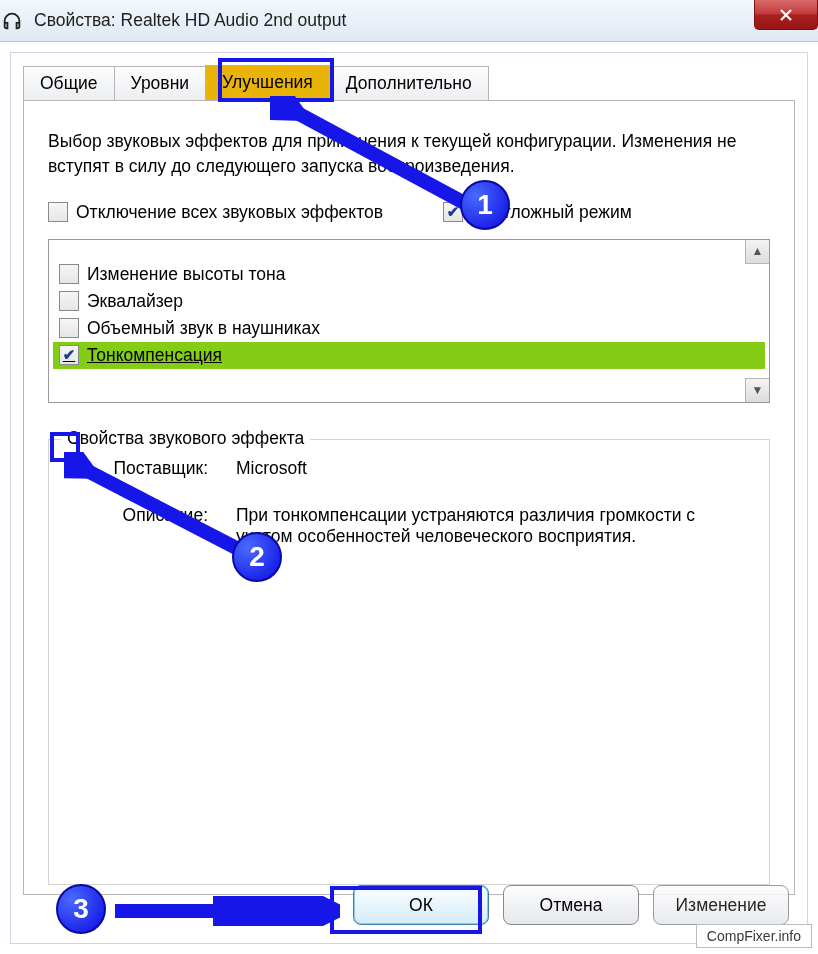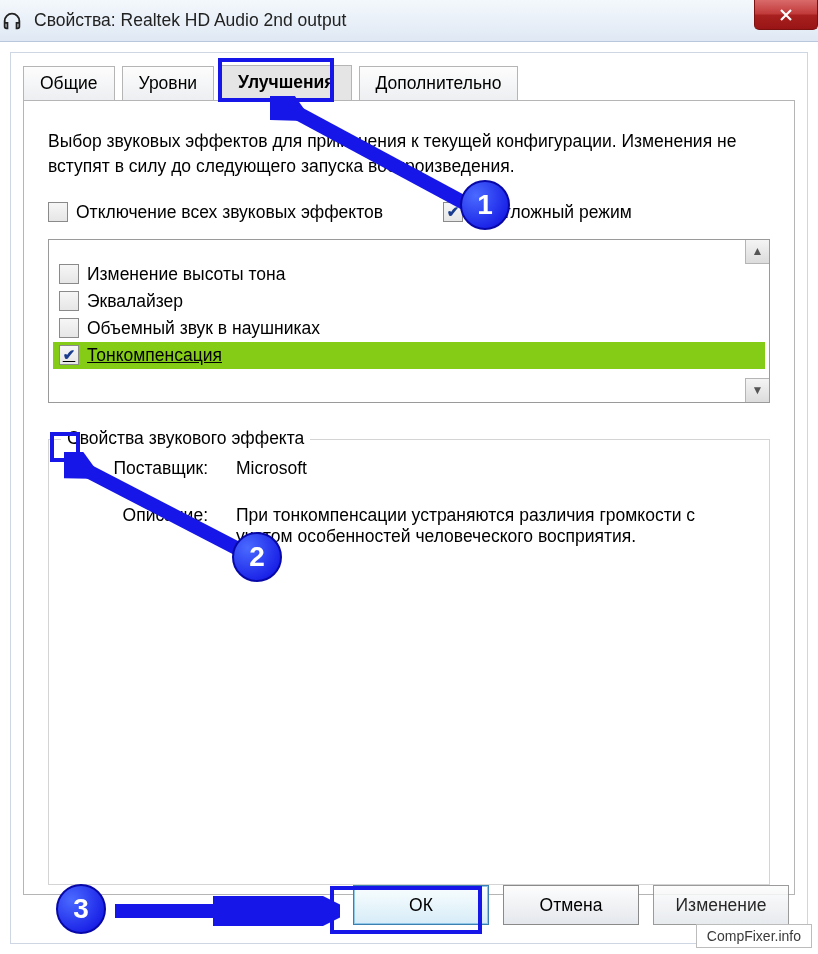--- a/index.html
+++ b/index.html
@@ -41,39 +41,38 @@
   }
   .window-body {
     position: absolute;
     left: 10px; right: 10px; top: 52px; bottom: 10px;
     border: 1px solid #cdd6e2;
     background: #fff;
   }
   .tabs {
     display: flex;
     padding: 12px 12px 0 12px;
-    gap: 8px;
+    gap: 0;
     position: relative;
   }
   .tab {
     border: 1px solid #b5b5b5;
     background: linear-gradient(#fdfdfd, #eceef1);
     padding: 6px 16px;
     border-bottom: none;
     margin-right: -1px;
     cursor: pointer;
     position: relative;
     top: 1px;
   }
   .tab.active {
-    background: #e5e5e5;
+    background: #eab308;
     top: 0;
     padding-bottom: 7px;
     z-index: 2;
-    font-weight: bold;
   }
   .tab-panel {
     border: 1px solid #b5b5b5;
     margin: 0 12px 12px 12px;
     padding: 28px 24px 18px 24px;
     height: 795px;
     position: relative;
     background: #fff;
   }
   .intro-text { line-height: 1.45; margin-bottom: 22px; }
@@ -134,21 +133,21 @@
     bottom: 18px; right: 18px; left: 18px;
     display: flex;
     justify-content: flex-end;
     gap: 14px;
   }
   .win-btn {
     min-width: 136px;
     height: 40px;
     border: 1px solid #8a8a8a;
     background: linear-gradient(#fdfdfd, #e4e7ec);
-    border-radius: 0;
+    border-radius: 8px;
     cursor: pointer;
     font-family: inherit;
     font-size: 17.5px;
   }
   .win-btn.default {
     border: 1px solid #3c7fb1;
     box-shadow: 0 0 0 1px #8fc7e8 inset;
     background: linear-gradient(#fafefe, #d6ecf8);
   }
   .annot-circle {

